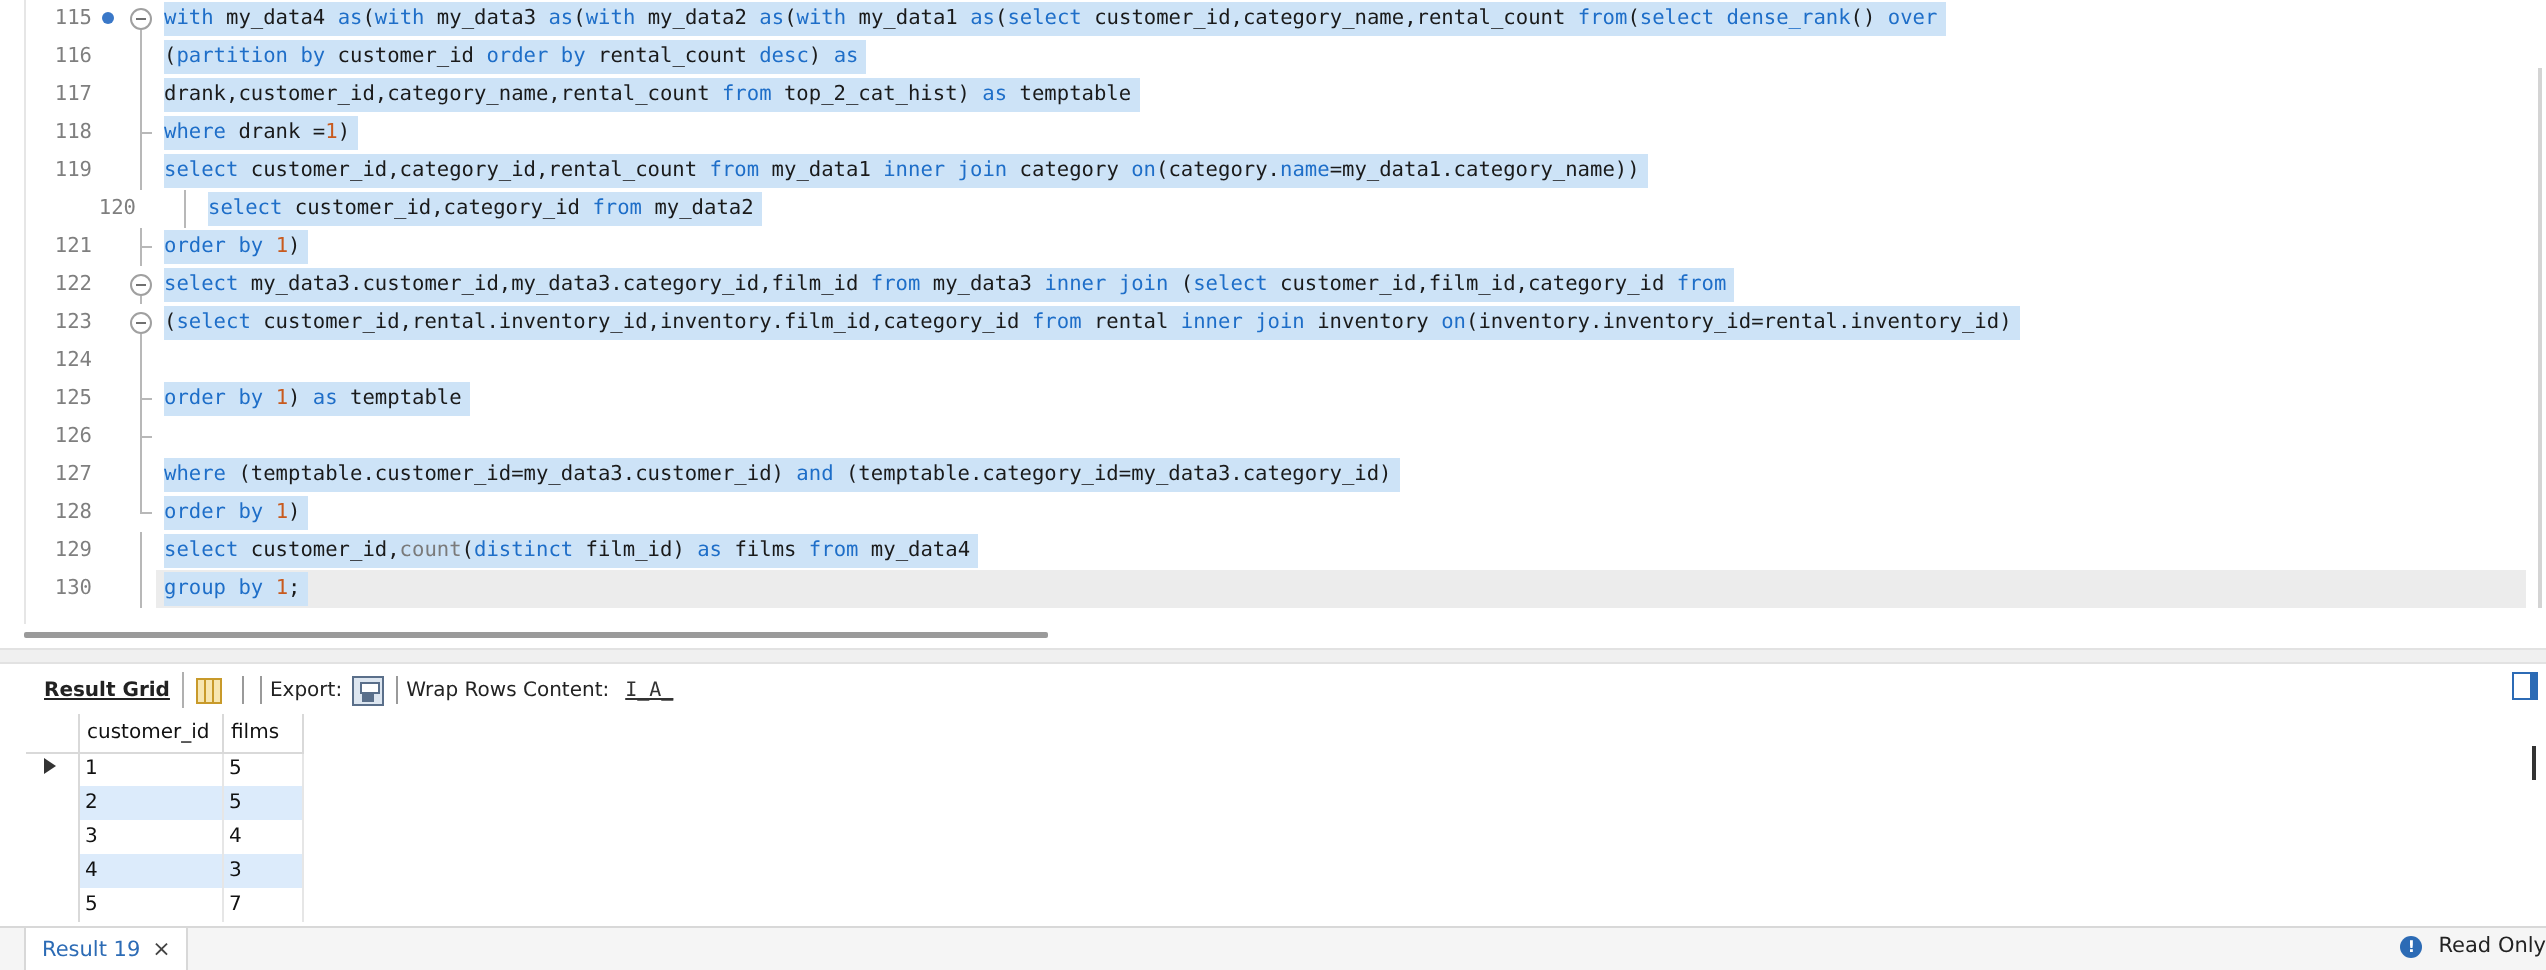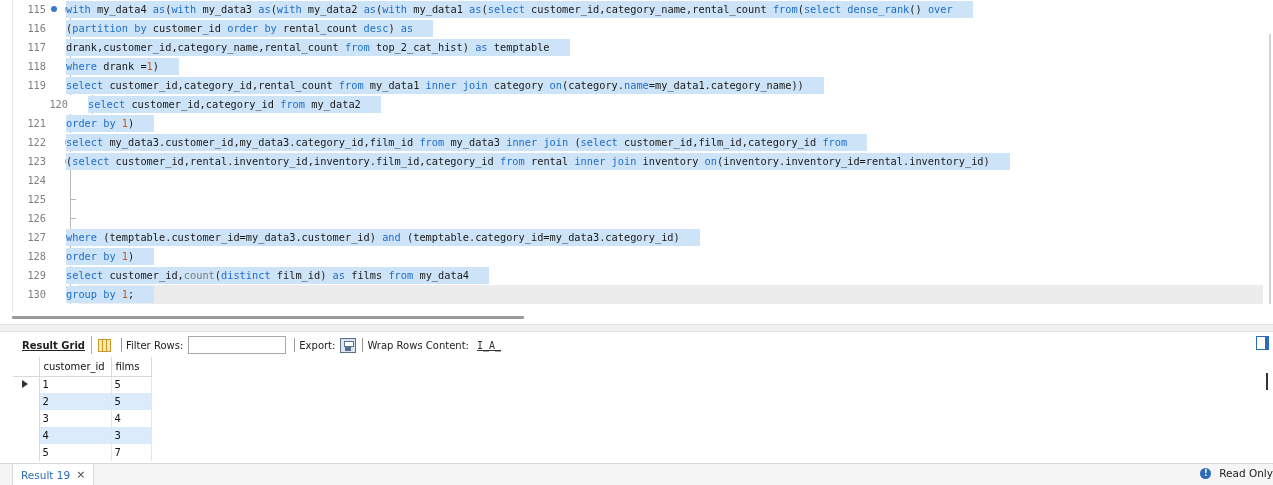--- a/index.html
+++ b/index.html
@@ -9,21 +9,21 @@
   
   #editor { position: absolute; left: 0; top: 0; width: 1273px; height: 312px; background: #ffffff; }
   .gutter-sep { position: absolute; left: 12px; top: 0; width: 1px; height: 312px; background: #e6e6e6; }
   .code-line { position: absolute; left: 0; height: 19px; width: 1273px; }
   .ln { position: absolute; left: 0; width: 46px; text-align: right; font-family: "DejaVu Sans Mono", monospace; font-size: 10.3px; color: #7f7f7f; line-height: 19px; }
   .marker { position: absolute; left: 51px; top: 6px; width: 6px; height: 6px; border-radius: 50%; background: #3a78c8; }
   .fold { position: absolute; left: 65px; top: 4px; width: 11px; height: 11px; border: 1px solid #a0a0a0; border-radius: 50%; background: #fff; }
   .fold::after { content: ""; position: absolute; left: 2px; top: 4px; width: 5px; height: 1px; background: #707070; }
   .fold-line { position: absolute; left: 70px; width: 1px; background: #b8b8b8; }
   .fold-end { position: absolute; left: 70px; top: 0; width: 6px; height: 10px; border-left: 1px solid #b8b8b8; border-bottom: 1px solid #b8b8b8; }
-  .code { position: absolute; left: 66px; top: 1px; height: 17px; line-height: 17px; font-family: "DejaVu Sans Mono", monospace; font-size: 10.3px; color: #1a1a1a; white-space: pre; background: #cde3f7; padding-right: 20px; }
+  .code { position: absolute; left: 82px; top: 1px; height: 17px; line-height: 17px; font-family: "DejaVu Sans Mono", monospace; font-size: 10.3px; color: #1a1a1a; white-space: pre; background: #cde3f7; padding-right: 4px; }
   .current-line { position: absolute; left: 78px; top: 0; width: 1185px; height: 19px; background: #ececec; }
   .kw { color: #1e6ec8; }
   .fn { color: #7a7a7a; }
   .num { color: #c85a1e; }
 
   .hscroll { position: absolute; left: 12px; top: 316px; width: 512px; height: 3px; background: #9a9a9a; border-radius: 1px; }
   .vscroll-track { position: absolute; right: 0; top: 0; width: 10px; height: 312px; background: #ffffff; }
   .vscroll-thumb { position: absolute; right: 2px; top: 34px; width: 2px; height: 270px; background: #d4d4d4; }
 
   
@@ -121,20 +121,21 @@
           <span class="code">(<span class="kw">select</span> customer_id,rental.inventory_id,inventory.film_id,category_id <span class="kw">from</span> rental <span class="kw">inner join</span> inventory <span class="kw">on</span>(inventory.inventory_id=rental.inventory_id)</span>
         </div>
         <div class="code-line" style="top: 171px;">
           <span class="ln">124</span>
           <span class="fold-line" style="top: 0px; height: 19px;"></span>
         </div>
         <div class="code-line" style="top: 190px;">
           <span class="ln">125</span>
           <span class="fold-end"></span>
           <span class="fold-line" style="top: 10px; height: 9px;"></span>
+          <span class="code"><span class="kw">order by</span> <span class="num">1</span>) <span class="kw">as</span> temptable</span>
         </div>
         <div class="code-line" style="top: 209px;">
           <span class="ln">126</span>
           <span class="fold-end"></span>
           <span class="fold-line" style="top: 10px; height: 9px;"></span>
         </div>
         <div class="code-line" style="top: 228px;">
           <span class="ln">127</span>
           <span class="fold-line" style="top: 0px; height: 19px;"></span>
           <span class="code"><span class="kw">where</span> (temptable.customer_id=my_data3.customer_id) <span class="kw">and</span> (temptable.category_id=my_data3.category_id)</span>
@@ -163,24 +164,20 @@
   </div>
 
   <div id="pane-divider"></div>
 
   <div id="results-toolbar">
     <div class="tab-active">
       <span>Result Grid</span>
     </div>
     <div class="grid-icon"></div>
     <div class="tb-sep"></div>
-    <div class="tb-item">
-      <span>Filter Rows:</span>
-      <input class="filter-input" type="text" value="" style="">
-    </div>
     <div class="tb-sep"></div>
     <div class="tb-item">
       <span>Export:</span>
       <div class="export-icon"></div>
     </div>
     <div class="tb-sep" style="margin-left:6px;"></div>
     <div class="tb-item">
       <span>Wrap Rows Content:</span>
       <span class="wrap-icon">I̲A̲</span>
     </div>

